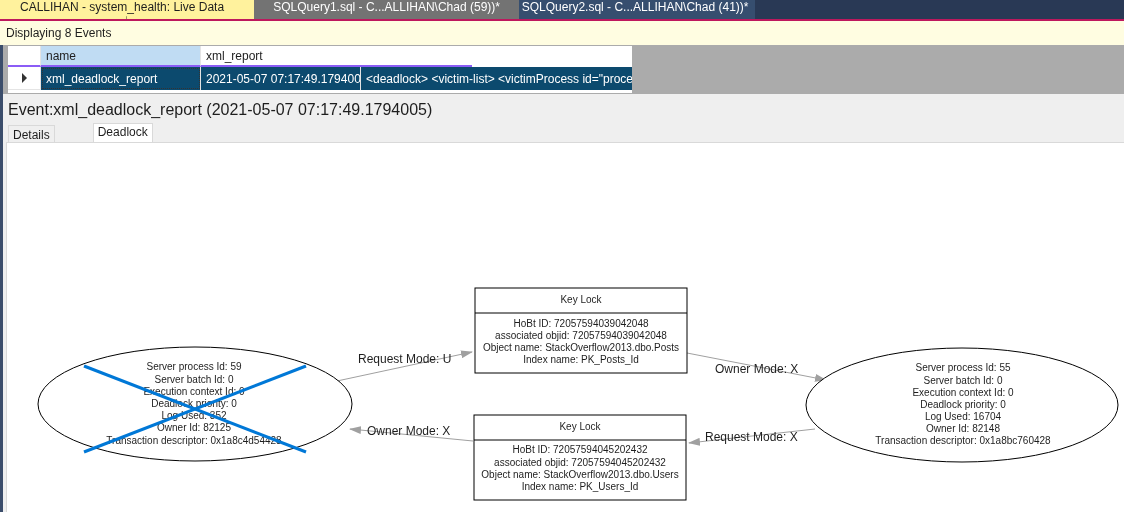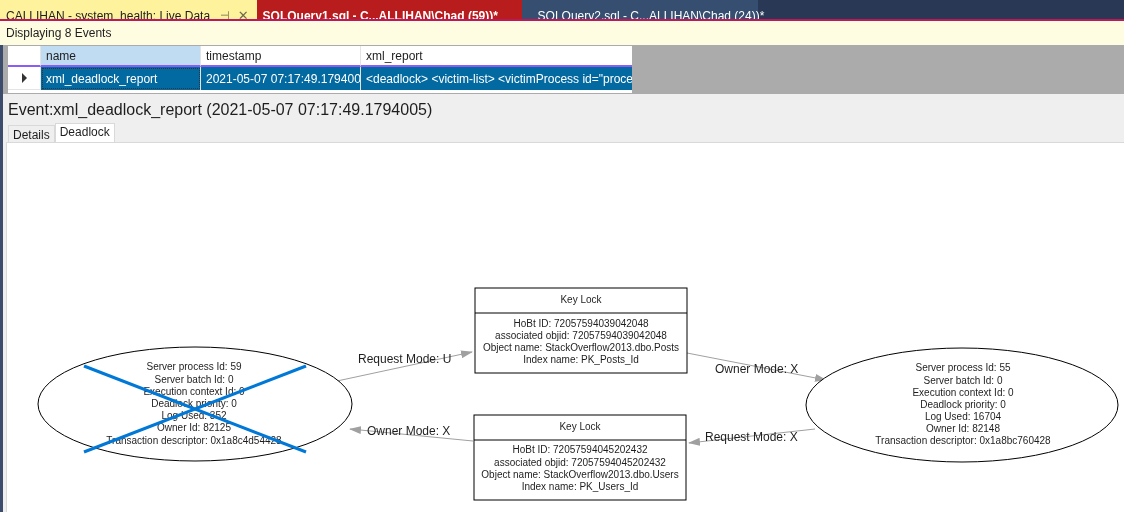--- a/index.html
+++ b/index.html
@@ -1,84 +1,83 @@
 <!DOCTYPE html>
 <html><head>
 <meta charset="utf-8">
 <style>
   * { box-sizing: border-box; margin: 0; padding: 0; }
   html, body { width: 1124px; height: 512px; overflow: hidden; background: #ffffff; }
   body { font-family: "Liberation Sans", "DejaVu Sans", sans-serif; font-size: 12px; color: #1e1e1e; position: relative; }
 
   
   .tabbar { position: absolute; left: 0; top: 0; width: 1124px; height: 19px; background: #293955; display: flex; }
-  .tab { height: 31px; display: flex; align-items: center; padding: 0 6px; color: #ffffff; font-size: 12px; white-space: nowrap; cursor: default; }
+  .tab { height: 31px; display: flex; align-items: center; padding: 0 20px; color: #ffffff; font-size: 12px; white-space: nowrap; cursor: default; flex-direction: column; }
   .tab.active { background: #fff29d; color: #1e1e1e; }
-  .tab.inactive1 { background: #b91c1c; width: 265px; font-weight: bold; }
+  .tab.inactive1 { background: #737373; width: 265px; }
   .tab.inactive2 { background: #364e6f; width: 236px; padding-left: 16px; }
   .tab .label { padding-right: 10px; }
   .tab .pin { font-size: 11px; color: #6d6d4a; margin-right: 8px; }
   .tab .close { font-size: 13px; color: #6d6d4a; margin-right: 2px; }
 
   
   .infobar { position: absolute; left: 0; top: 19px; width: 1124px; height: 26px; background: #fffde1; border-top: 2px solid #be185d; display: flex; align-items: center; padding-left: 6px; font-size: 12px; }
 
   
   .gridarea { position: absolute; left: 0; top: 45px; width: 1124px; height: 49px; background: #ababab; border-left: 3px solid #3b4d6b; }
   .grid { position: absolute; left: 5px; top: 1px; width: 624px; height: 47px; background: #fff; }
   .grid .hdr, .grid .row { display: flex; height: 21px; }
   .grid .row { height: 23px; }
   .cell { display: flex; align-items: center; padding-left: 5px; border-right: 1px solid #e4e4e4; font-size: 12px; white-space: nowrap; overflow: hidden; }
   .c0 { width: 33px; padding-left: 0; justify-content: center; }
   .c1 { width: 160px; }
   .c2 { width: 160px; }
   .c3 { width: 271px; border-right: none; }
   .hdr .cell { background: #fff; border-bottom: 2px solid #8b5cf6; }
   .hdr .c1 { background: #c0dcf3; }
-  .row .cell { background: #0369a1; color: #fff; }
+  .row .cell { background: #0c4a6e; color: #fff; }
   .row .c0 { background: #fff; color: #333; border-bottom: 1px solid #e4e4e4; }
   .row .c1 { outline: 1px dotted #333; outline-offset: -2px; }
   .row-arrow { width: 0; height: 0; border-top: 5px solid transparent; border-bottom: 5px solid transparent; border-left: 5px solid #333; }
 
   
   .detail { position: absolute; left: 0; top: 94px; width: 1124px; height: 418px; background: #efefef; border-left: 3px solid #3b4d6b; }
   .event-title { position: absolute; left: 5px; top: 7px; font-size: 16px; }
-  .subtabs { position: absolute; left: 5px; top: 29px; display: flex; align-items: flex-end; height: 20px; }
+  .subtabs { position: absolute; left: 5px; top: 29px; display: flex; align-items: flex-end; height: 20px; gap: 38px; }
   .subtab { font-size: 12px; padding: 2px 4px; border: 1px solid #d9d9d9; border-bottom: none; background: #efefef; height: 18px; }
   .subtab.active { background: #fff; height: 20px; padding-top: 1px; border-color: #d9d9d9; margin-top: 9px; }
   .canvas { position: absolute; left: 3px; top: 48px; width: 1118px; height: 370px; background: #fff; border-top: 1px solid #d9d9d9; border-left: 1px solid #d9d9d9; }
   svg text { font-family: "Liberation Sans", "DejaVu Sans", sans-serif; }
 </style>
 </head>
 <body>
 
 <div class="tabbar">
   <div class="tab active">
     <span class="label">CALLIHAN - system_health: Live Data</span>
     <span class="pin">⊣</span>
     <span class="close">✕</span>
   </div>
   <div class="tab inactive1">
     <span>SQLQuery1.sql - C...ALLIHAN\Chad (59))*</span>
   </div>
   <div class="tab inactive2">
-    <span>SQLQuery2.sql - C...ALLIHAN\Chad (24))*</span>
+    <span>SQLQuery2.sql - C...ALLIHAN\Chad (41))*</span>
   </div>
 </div>
 
 <div class="infobar">
   <span>Displaying 8 Events</span>
 </div>
 
 <div class="gridarea">
   <div class="grid">
     <div class="hdr">
       <div class="cell c0"></div>
       <div class="cell c1">name</div>
-      <div class="cell c2">timestamp</div>
       <div class="cell c3">xml_report</div>
     </div>
     <div class="row">
       <div class="cell c0">
           <span class="row-arrow"></span>
         </div>
       <div class="cell c1">xml_deadlock_report</div>
       <div class="cell c2">2021-05-07 07:17:49.1794005</div>
       <div class="cell c3">&lt;deadlock&gt;  &lt;victim-list&gt;   &lt;victimProcess id="proce...</div>
     </div>

